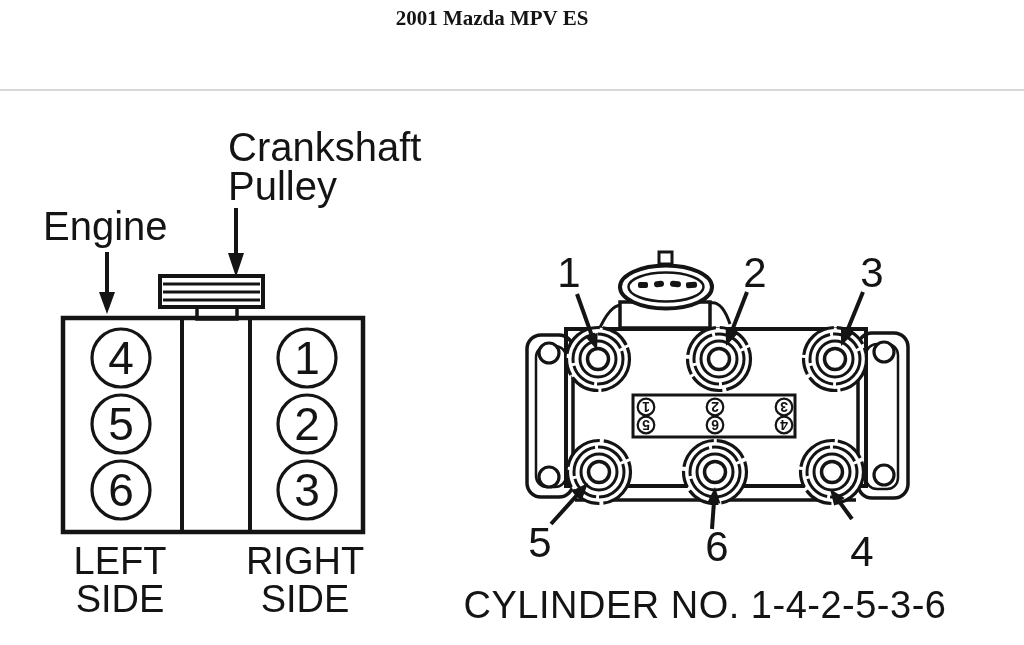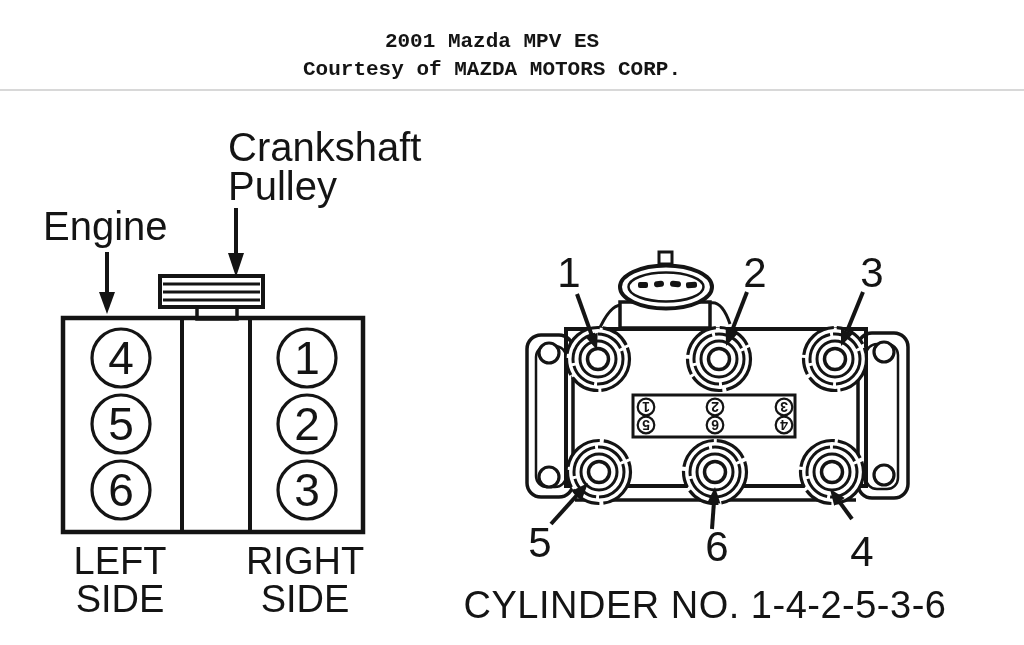--- a/index.html
+++ b/index.html
@@ -7,24 +7,23 @@
     --divider:#d8d8d8;
     --bg:#ffffff;
   }
   html,body{margin:0;padding:0;background:var(--bg);}
   #page{position:relative;width:1024px;height:645px;background:var(--bg);overflow:hidden;}
 
   
   .hdr{
     position:absolute;left:0;top:4px;width:984px;
     text-align:center;
-    font-family:Liberation Mono, monospace;
+    font-family:Liberation Serif, serif;
     font-weight:bold;font-size:21px;line-height:28px;
     color:var(--ink);
-    margin-top:24px;
   }
   .hr-line{
     position:absolute;left:0;top:89px;width:1024px;height:2px;
     background:var(--divider);
   }
 
   svg{position:absolute;left:0;top:0;}
 
   .ln{stroke:var(--ink);fill:none;}
   .fill-white{fill:#ffffff;}
@@ -39,21 +38,20 @@
   .t-caption{font-size:38px;letter-spacing:.5px;}
   .mid{text-anchor:middle;}
 </style>
 </head>
 <body>
 
 <div id="page">
 
   <div class="hdr">
     <div>2001 Mazda MPV ES</div>
-    <div>Courtesy of MAZDA MOTORS CORP.</div>
   </div>
   <div class="hr-line"></div>
 
   <svg width="1024" height="645" viewBox="0 0 1024 645">
 
     <g>
 
       <text class="t-label" x="228" y="161">Crankshaft</text>
       <text class="t-label" x="228" y="200">Pulley</text>
       <text class="t-label" x="43" y="240">Engine</text>

